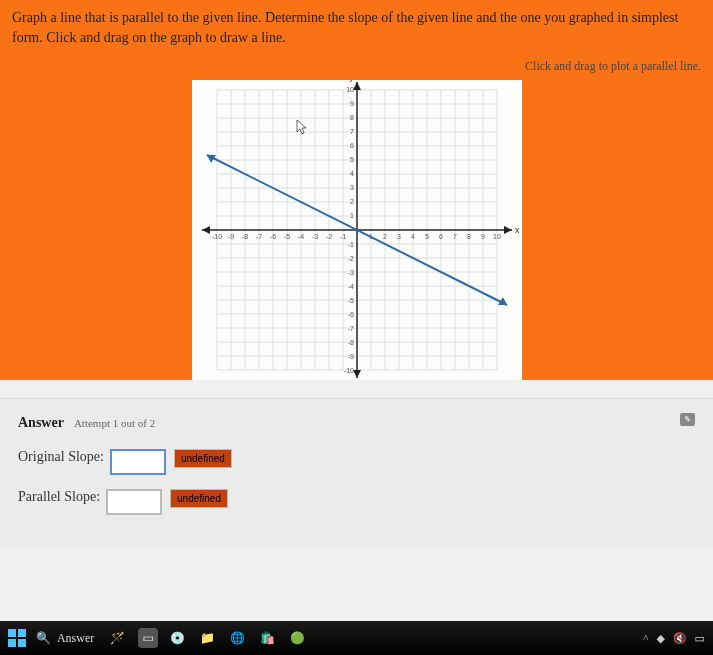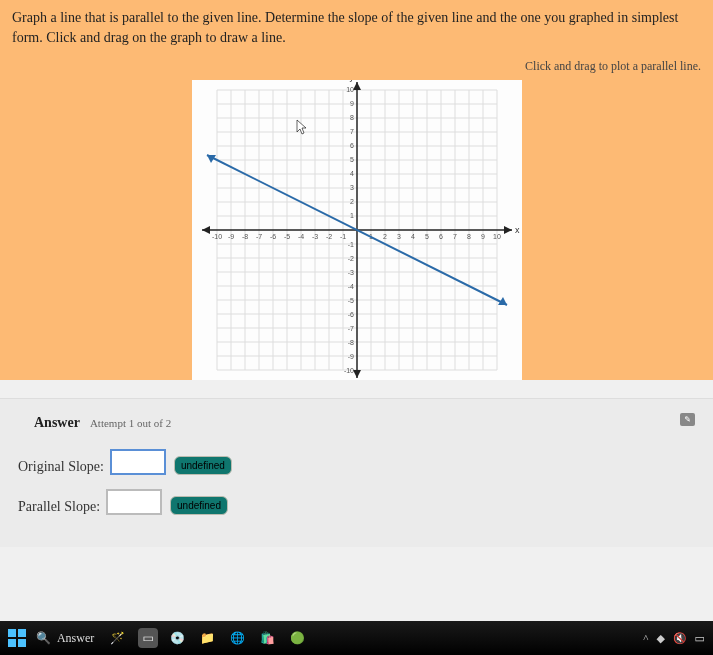--- a/index.html
+++ b/index.html
@@ -4,21 +4,21 @@
 <style>
   * { box-sizing: border-box; margin: 0; padding: 0; }
   body {
     font-family: Georgia, 'Times New Roman', serif;
     background: #f0f0f0;
     width: 713px;
     height: 655px;
     overflow: hidden;
     position: relative;
   }
-  .content { padding: 8px 12px 0 12px; background: #fdba74; }
+  .content { padding: 8px 12px 0 12px; background: #f97316; }
   .question {
     font-size: 14px;
     line-height: 1.4;
     color: #222;
     margin-bottom: 12px;
   }
   .instruction {
     text-align: right;
     font-size: 12px;
     color: #444;
@@ -35,47 +35,47 @@
   .tick-label { font: 7px sans-serif; fill: #555; }
   .axis-label { font: 9px sans-serif; fill: #333; }
   .given-line { stroke: #2a6aa8; stroke-width: 2; }
   .arrow { fill: #222; }
 
   .answer-section {
     background: #ebebeb;
     padding: 14px 18px 18px 18px;
     border-top: 1px solid #ddd;
   }
-  .answer-header { margin-bottom: 18px; margin-left: 16px; }
+  .answer-header { margin-bottom: 18px; }
   .answer-header b { font-size: 14px; color: #222; margin-right: 6px; }
   .attempt { font-size: 11px; color: #666; }
   .edit-toggle {
     float: right;
     background: #888; color: #fff;
     font-size: 8px; padding: 2px 4px; border-radius: 2px;
   }
   .slope-row {
-    display: flex; align-items: flex-end;
+    display: flex; align-items: flex-start;
     margin-bottom: 14px; font-size: 14px; color: #333;
   }
   .slope-row label { margin-right: 6px; }
   .slope-input {
     width: 56px; height: 26px;
     border: 2px solid #5a8fd6;
     background: #fff;
     margin-right: 8px;
     padding: 2px 4px;
     font-size: 13px;
   }
   .slope-input.inactive { border-color: #bbb; }
   .undef-btn {
     font-size: 10px; padding: 3px 6px;
-    background: #0f766e;
+    background: #c2410c;
     border: 1px solid #bcbcb0;
-    border-radius: 6px;
+    border-radius: 0;
     cursor: pointer;
   }
 
   .taskbar {
     position: absolute;
     left: 0; right: 0; bottom: 0;
     height: 34px;
     background: linear-gradient(#1a1a1a,#000);
     display: flex; align-items: center;
     padding: 0 8px;

